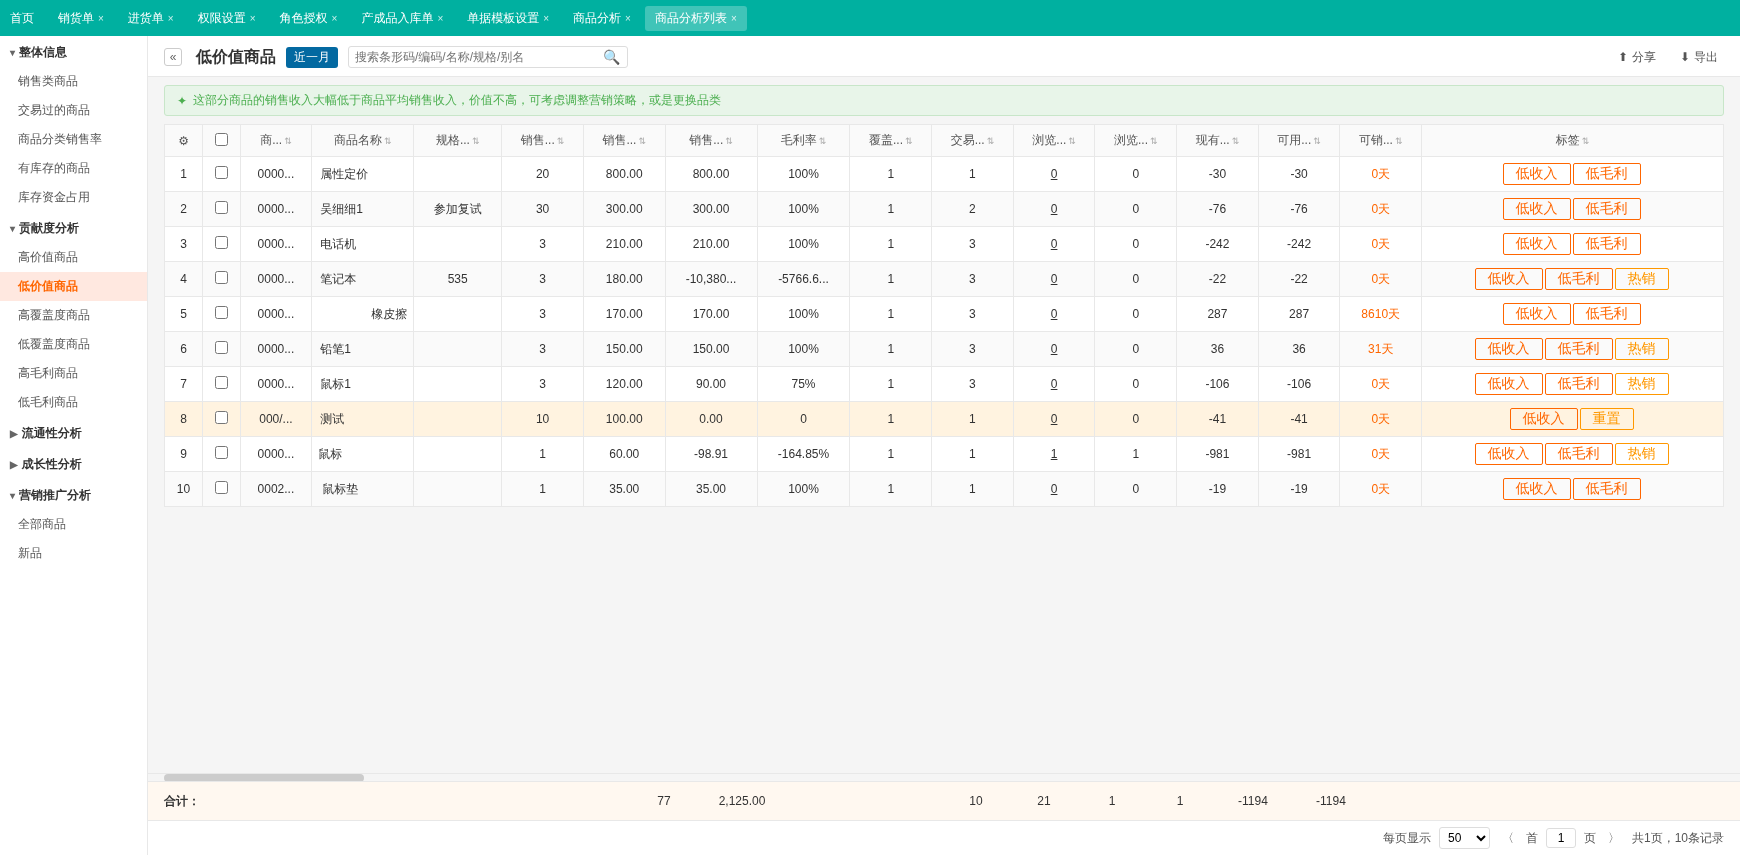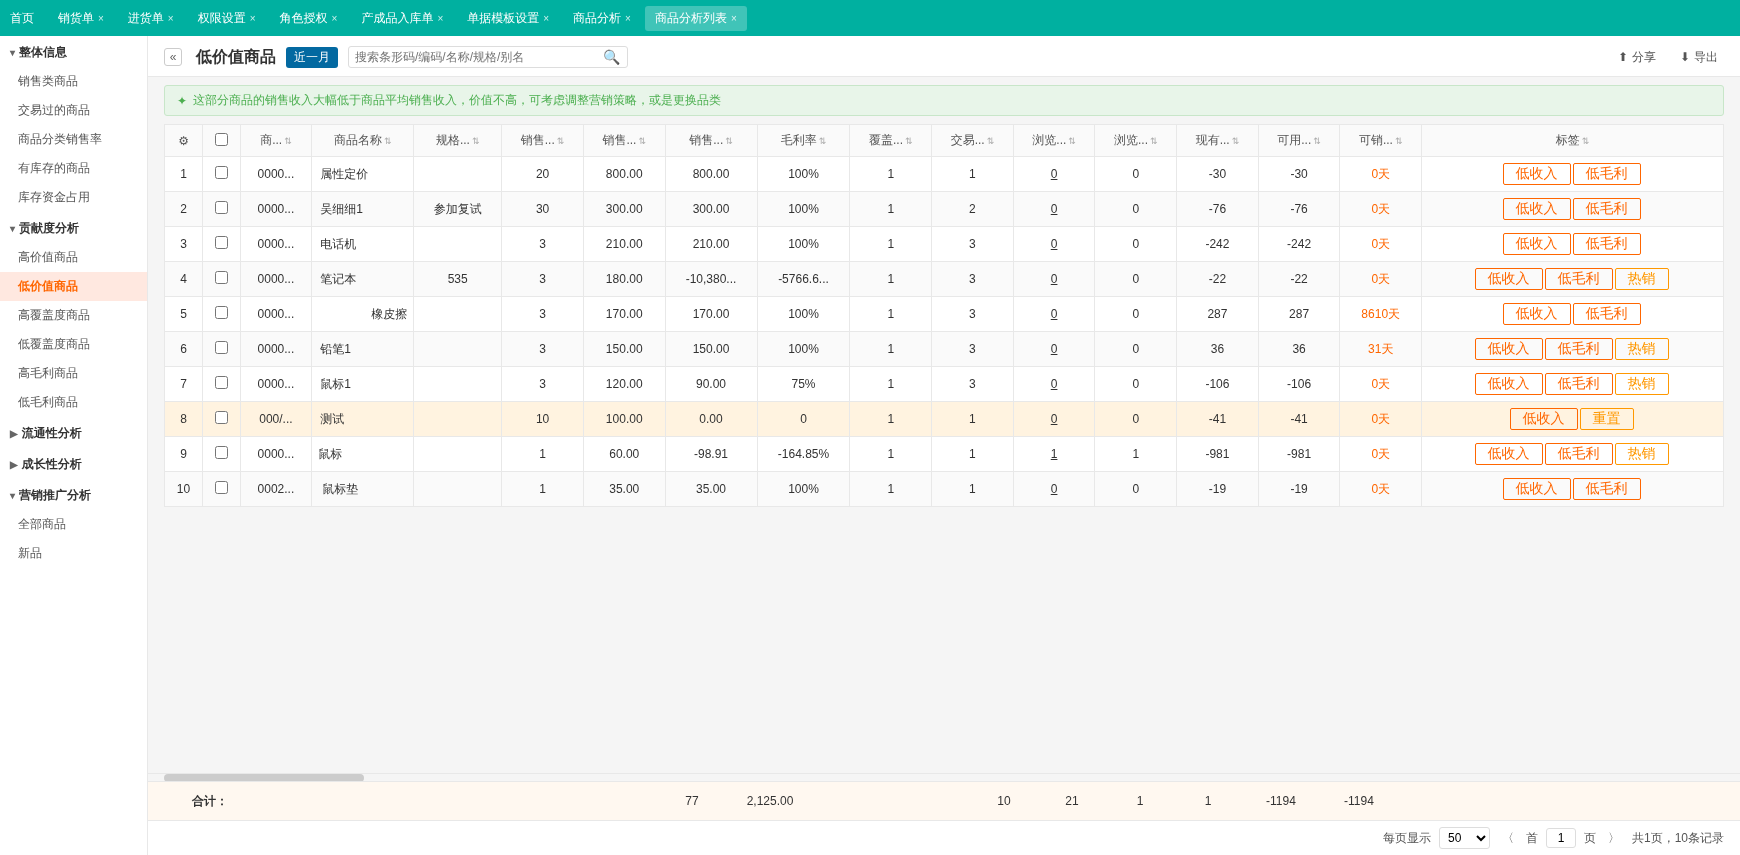--- a/index.html
+++ b/index.html
@@ -179,21 +179,21 @@
 
     
     .footer-summary {
       background: #fff8f0;
       border-top: 1px solid #e8e8e8;
       padding: 8px 16px;
       display: flex;
       align-items: center;
       gap: 0;
     }
-    .footer-label { color: #333; font-weight: bold; padding-right: 12px; width: 60px; margin-left: 28px; }
+    .footer-label { color: #333; font-weight: bold; padding-right: 12px; width: 60px; }
     .footer-cells {
       display: flex;
       flex: 1;
       gap: 8px;
     }
     .footer-cell {
       text-align: center;
       min-width: 60px;
       padding: 4px 6px;
       color: #333;

